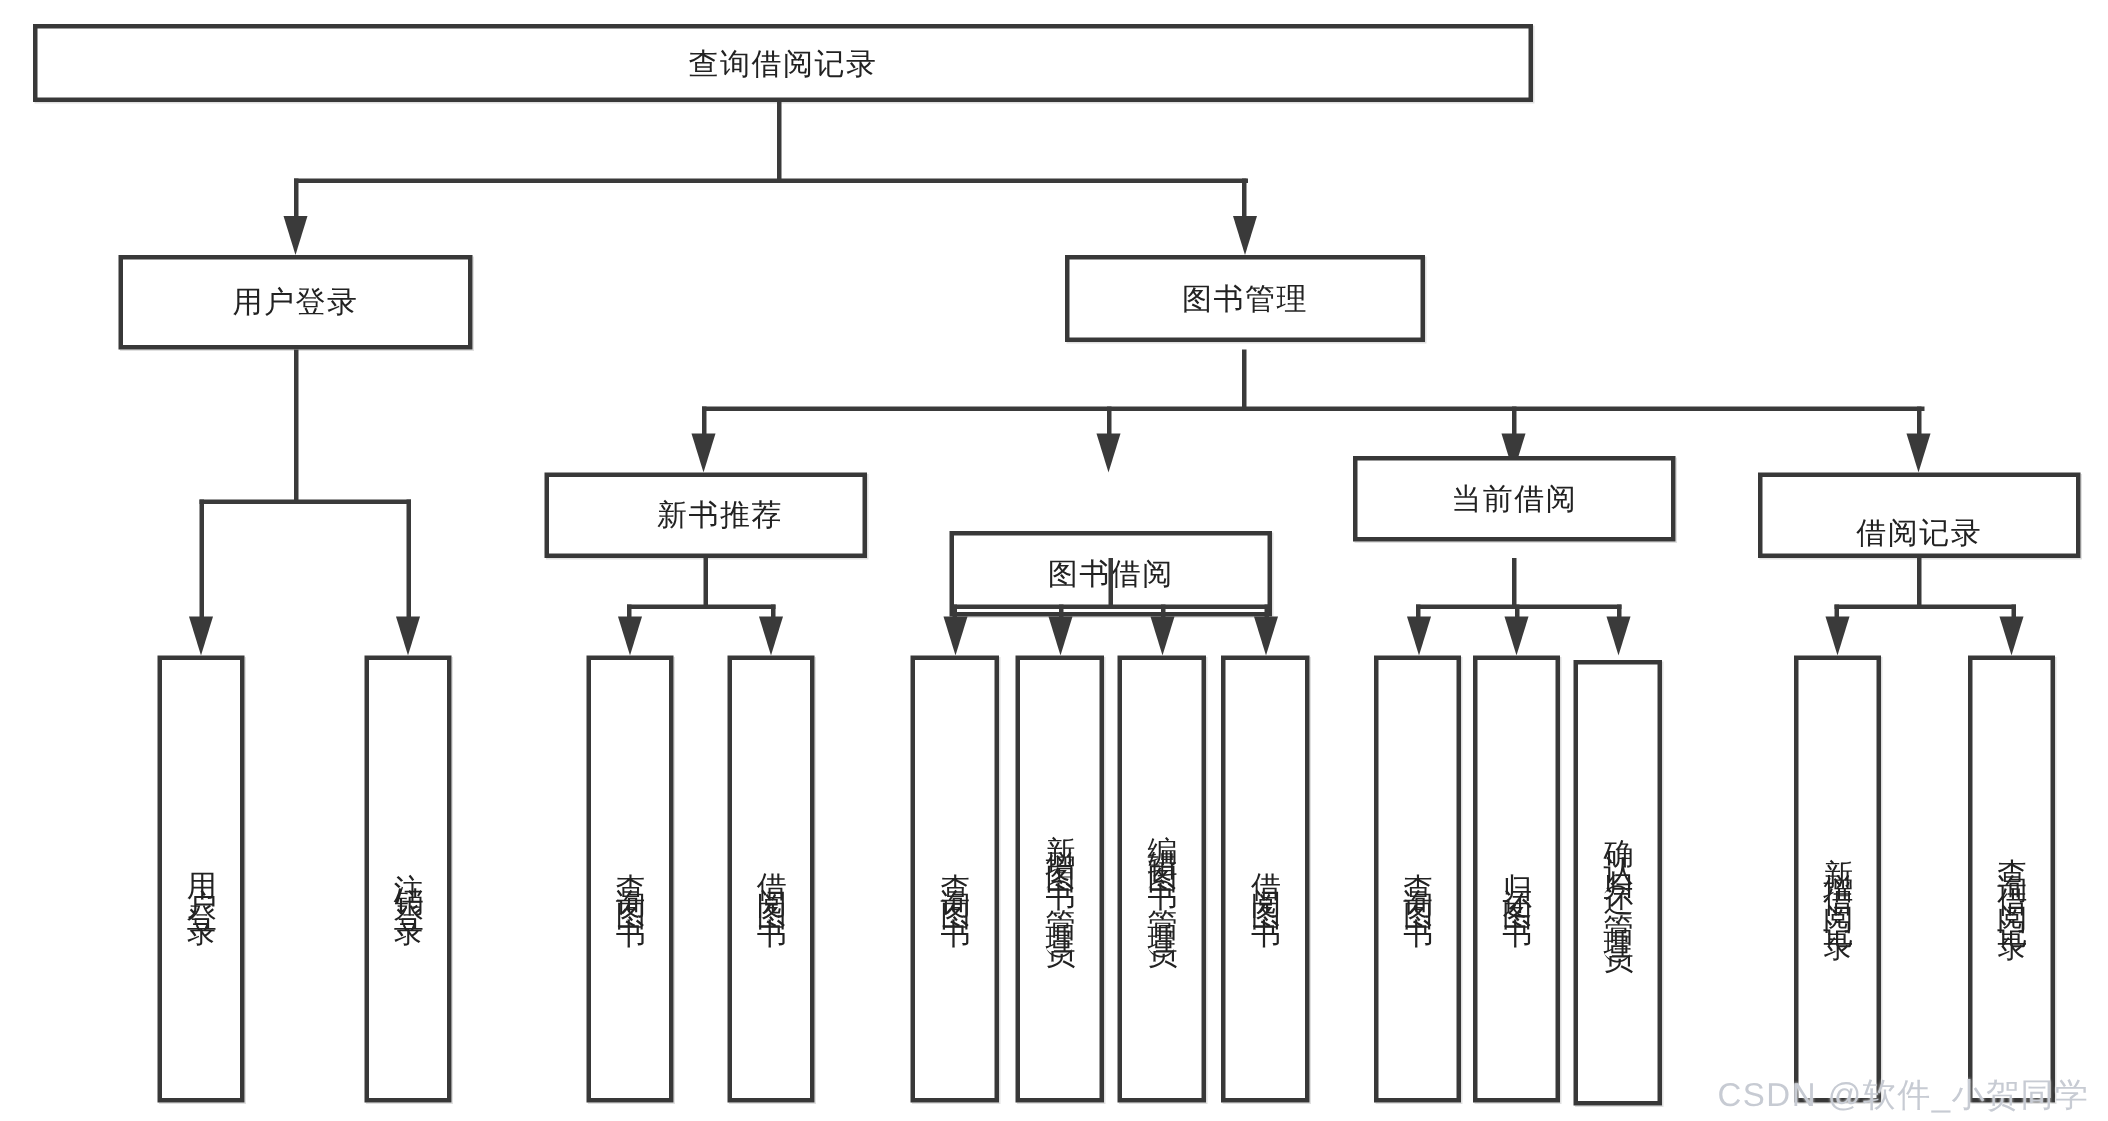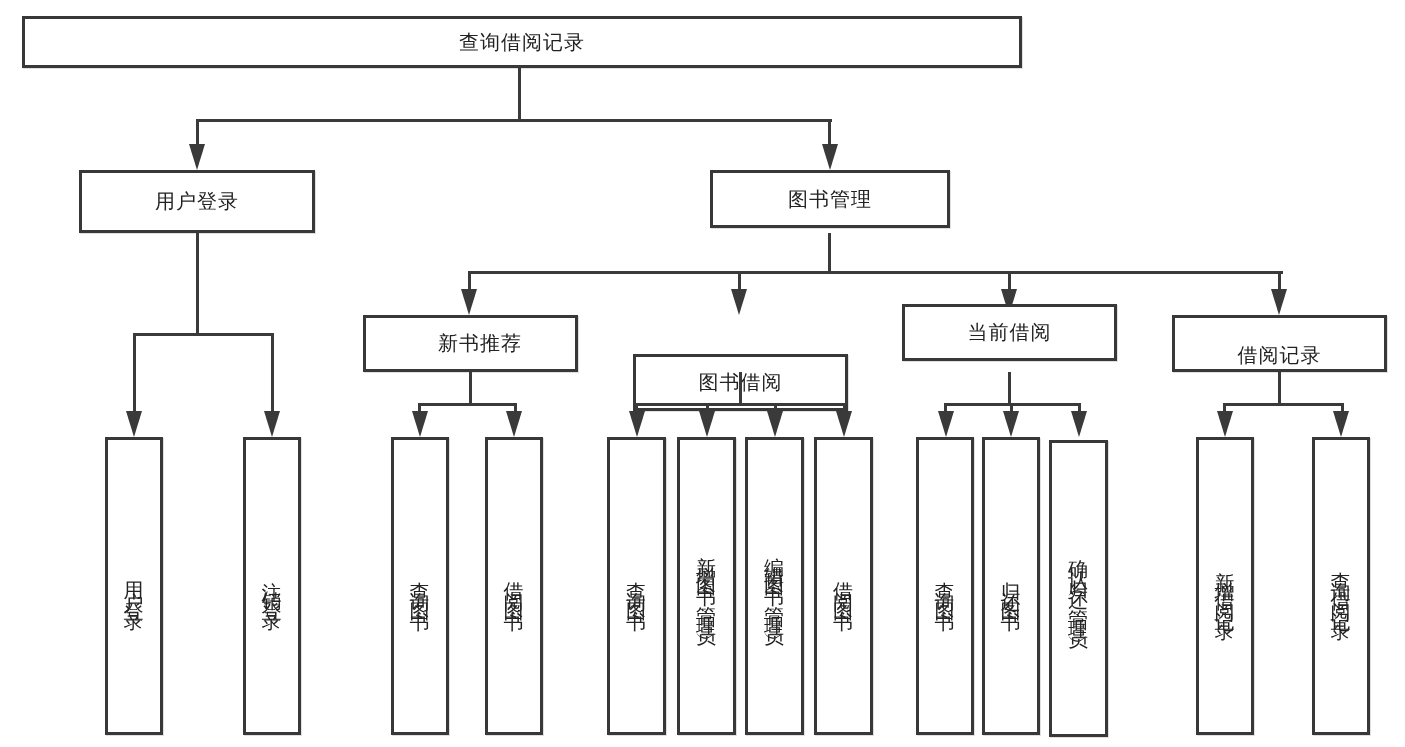--- a/index.html
+++ b/index.html
@@ -178,14 +178,15 @@
     <span>确认归还（管理员）</span>
   </div>
 
   <div class="box leaf" style="left:1196px; top:437px; width:58px; height:298px;">
     <span>新增借阅记录</span>
   </div>
   <div class="box leaf" style="left:1312px; top:437px; width:58px; height:298px;">
     <span>查询借阅记录</span>
   </div>
 
+  <div class="watermark">CSDN @软件_小贺同学</div>
 
 </div>
 
 </body></html>

